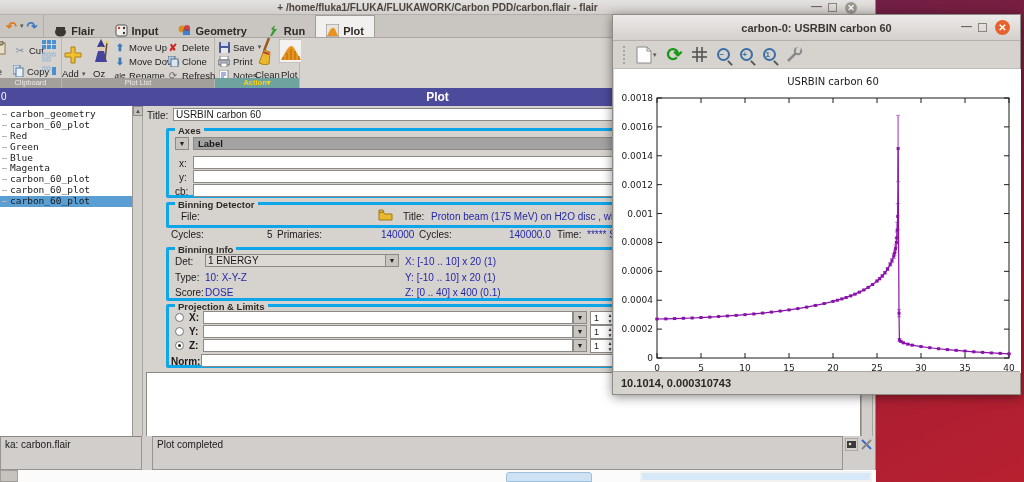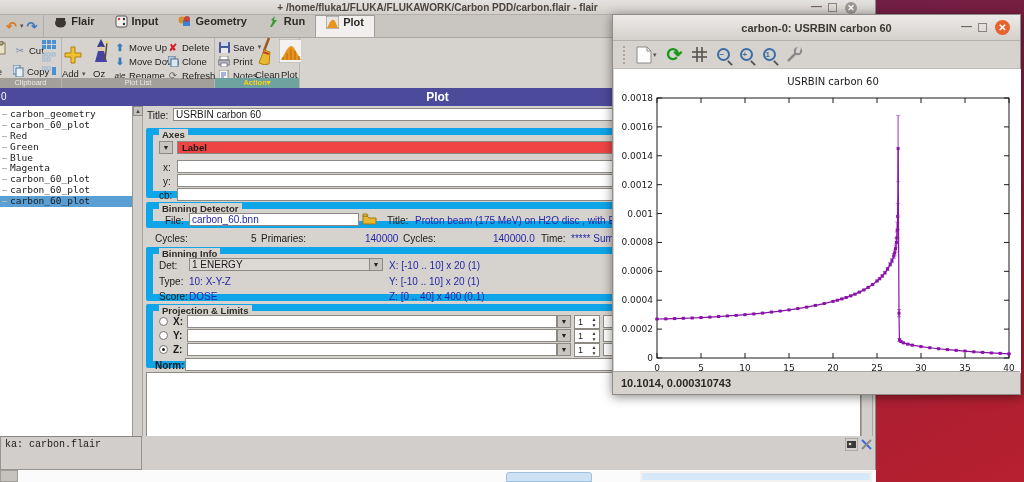--- a/index.html
+++ b/index.html
@@ -20,21 +20,21 @@
   .tb-close { width:12px; height:12px; border-radius:50%; background:#9a9691; color:#fff;
     font-size:9px; line-height:12px; text-align:center; }
 
   
   #tabrow { position:absolute; left:0; top:15px; right:0; height:23px; background:#c9c5c1;
     border-bottom:1px solid #aaa6a2; display:flex; align-items:stretch; }
   .undo-cluster { display:flex; align-items:center; padding:0 6px; gap:3px; border-right:1px solid #b2aeaa; }
   .undo-ic { color:#e07818; font-weight:bold; font-size:13px; }
   .redo-ic { color:#3a7abf; font-weight:bold; font-size:13px; }
   .mini-caret { font-size:7px; color:#555; }
-  .tab { display:flex; align-items:flex-start; gap:4px; padding:0 10px; font-weight:bold; color:#2e2a26; }
+  .tab { display:flex; align-items:flex-end; gap:4px; padding:0 10px; font-weight:bold; color:#2e2a26; }
   .tab.active { background:#f2f0ee; border:1px solid #a09c98; border-bottom:none; }
   .tab-ic { width:13px; height:13px; display:inline-block; }
 
   
   #ribbon { position:absolute; left:0; top:38px; right:0; height:50px; background:#d6d2ce; }
   .rgroup { position:absolute; top:0; bottom:0; border-right:1px solid #b8b4b0; }
   .rgroup-label { position:absolute; left:0; right:0; bottom:0; height:10px; background:#a39f9b;
     color:#eceae8; font-size:7.5px; text-align:center; line-height:10px; }
   .rgroup-label.action { background:#6fa3a0; color:#f7d01a; font-weight:bold; }
   .rbtn { position:absolute; display:flex; align-items:center; gap:3px; font-size:9.5px; color:#222; white-space:nowrap; }
@@ -55,37 +55,37 @@
   #side-scroll { position:absolute; left:133px; top:106px; width:10px; bottom:18px;
     background:#d2cecb; border-right:1px solid #a8a4a0; }
   .scroll-arrow { position:absolute; left:0; width:10px; height:10px; background:#c4c0bc;
     border:1px solid #908c88; font-size:6px; text-align:center; line-height:9px; color:#444; }
 
   #panel { position:absolute; left:143px; top:106px; right:0; bottom:18px; background:#d6d2ce; font-size:10px; }
   .lbl { position:absolute; color:#1a1a1a; white-space:nowrap; }
   .val-blue { color:#2428a8; }
   .field { position:absolute; background:#fff; border:1px solid #8d8984; height:13px;
     font-size:10px; line-height:12px; padding:0 2px; white-space:nowrap; overflow:hidden; }
-  .groupbox { position:absolute; border:7px solid #0ea5e9; border-radius:2px; }
+  .groupbox { position:absolute; border:3px solid #0ea5e9; border-radius:2px;margin-left:20px; }
   .legend { position:absolute; top:-6px; left:6px; background:#d6d2ce; padding:0 3px;
     font-size:9.5px; font-weight:bold; color:#2e2a26; white-space:nowrap; }
   .combo-btn { position:absolute; width:14px; height:13px; background:#c8c4c0; border:1px solid #8d8984;
     font-size:7px; text-align:center; line-height:12px; color:#222; }
-  .hdrcell { position:absolute; background:#ef4444; border:1px solid #8d8984; height:13px;
+  .hdrcell { position:absolute; background:#a3a3a3; border:1px solid #8d8984; height:13px;
     font-size:9.5px; font-weight:bold; line-height:12px; padding:0 4px; }
   .radio { position:absolute; width:9px; height:9px; border-radius:50%; border:1px solid #777; background:#fff; }
   .radio.on::after { content:""; position:absolute; left:2px; top:2px; width:3px; height:3px; border-radius:50%; background:#222; }
   .spinner { position:absolute; width:26px; height:14px; background:#fff; border:1px solid #8d8984;
     font-size:9px; line-height:13px; padding-left:3px; }
   .spin-arrows { position:absolute; right:1px; top:0; width:8px; height:12px; font-size:5px;
     line-height:6px; text-align:center; color:#333; }
   #gnuplot-out { position:absolute; left:3px; top:266px; right:14px; bottom:3px; background:#fff; border:1px solid #8d8984; }
   #out-scroll { position:absolute; right:2px; top:266px; width:12px; bottom:3px; background:#d2cecb; border:1px solid #a8a4a0; }
 
-  #main-status { position:absolute; left:0; bottom:0; right:0; height:34px; background:#d2cecb; display:flex;font-family:Liberation Mono, monospace; }
+  #main-status { position:absolute; left:0; bottom:0; right:0; height:34px; background:#d2cecb; display:flex; }
   .status-cell { border:1px solid #979390; border-top-color:#8a8683; background:#d2cecb;
     font-size:10px; line-height:16px; padding:0 4px; white-space:nowrap; overflow:hidden; }
   #status-icons { position:absolute; right:2px; top:2px; display:flex; gap:2px; }
 
   
   #peek-strip { position:absolute; left:0; top:470px; width:876px; height:12px; background:#fbfbfb; }
   #peek-gray { position:absolute; left:0; top:0; width:18px; height:12px; background:#c6c2be; border:1px solid #a09c98; }
   #peek-btn { position:absolute; left:506px; top:2px; width:86px; height:10px; background:#cfe2f4;
     border:1px solid #9ec0dc; border-radius:3px 3px 0 0; }
   #peek-panel { position:absolute; left:640px; top:1px; width:232px; height:11px; background:#d7e9f8; border:2px solid #f4f2f0; }
@@ -388,21 +388,20 @@
         <span class="field" style="left:24px;top:25px;right:4px;"></span>
         <span class="lbl" style="left:10px;top:41px;">y:</span>
         <span class="field" style="left:24px;top:39px;right:4px;"></span>
         <span class="lbl" style="left:6px;top:55px;">cb:</span>
         <span class="field" style="left:24px;top:53px;right:4px;"></span>
       </div>
 
       <div class="groupbox" style="left:3px;top:96px;right:14px;height:26px;">
         <span class="legend">Binning Detector</span>
         <span class="lbl" style="left:12px;top:6px;">File:</span>
-        <span class="field val-blue" style="left:36px;top:4px;width:170px;">carbon_60.bnn</span>
         <span style="position:absolute;left:209px;top:4px;"><svg width="15" height="12">
               <path d="M1 3 L5 3 L7 5 L14 5 L14 11 L1 11 Z" fill="#e8b830" stroke="#a07810"></path>
               <path d="M1 3 L1 1 L5 1 L6 3 Z" fill="#f0cc60" stroke="#a07810"></path>
             </svg></span>
         <span class="lbl" style="left:234px;top:6px;">Title:</span>
         <span class="lbl val-blue" style="left:262px;top:6px;">Proton beam (175 MeV) on H2O disc , with EMF t</span>
         <span class="lbl" style="left:2px;top:24px;">Cycles:</span>
         <span class="lbl" style="left:98px;top:24px;">5</span>
         <span class="lbl" style="left:108px;top:24px;">Primaries:</span>
         <span class="lbl val-blue" style="left:212px;top:24px;">140000</span>
@@ -457,20 +456,21 @@
 
       <div id="gnuplot-out"></div>
       <div id="out-scroll">
         <span class="scroll-arrow" style="top:0;width:10px;">▲</span>
         <span class="scroll-arrow" style="bottom:0;width:10px;">▼</span>
       </div>
     </div>
 
     <div id="main-status">
       <span class="status-cell" style="width:142px;">ka: carbon.flair</span>
+      <span class="status-cell" style="flex:1;margin-left:10px;margin-right:32px;">Plot completed</span>
       <span id="status-icons">
         <span><svg width="13" height="13">
               <rect x="0" y="0" width="13" height="13" fill="#d2cecb" stroke="#8a8683"></rect>
               <rect x="2" y="3" width="9" height="7" fill="#3a3a3a"></rect>
               <circle cx="5" cy="6" r="1.3" fill="#e8e0c0"></circle>
             </svg></span>
         <span><svg width="13" height="13">
               <line x1="2" y1="2" x2="11" y2="11" stroke="#3a6ad0" stroke-width="2"></line>
               <line x1="11" y1="2" x2="2" y2="11" stroke="#8a8683" stroke-width="2"></line>
             </svg></span>

